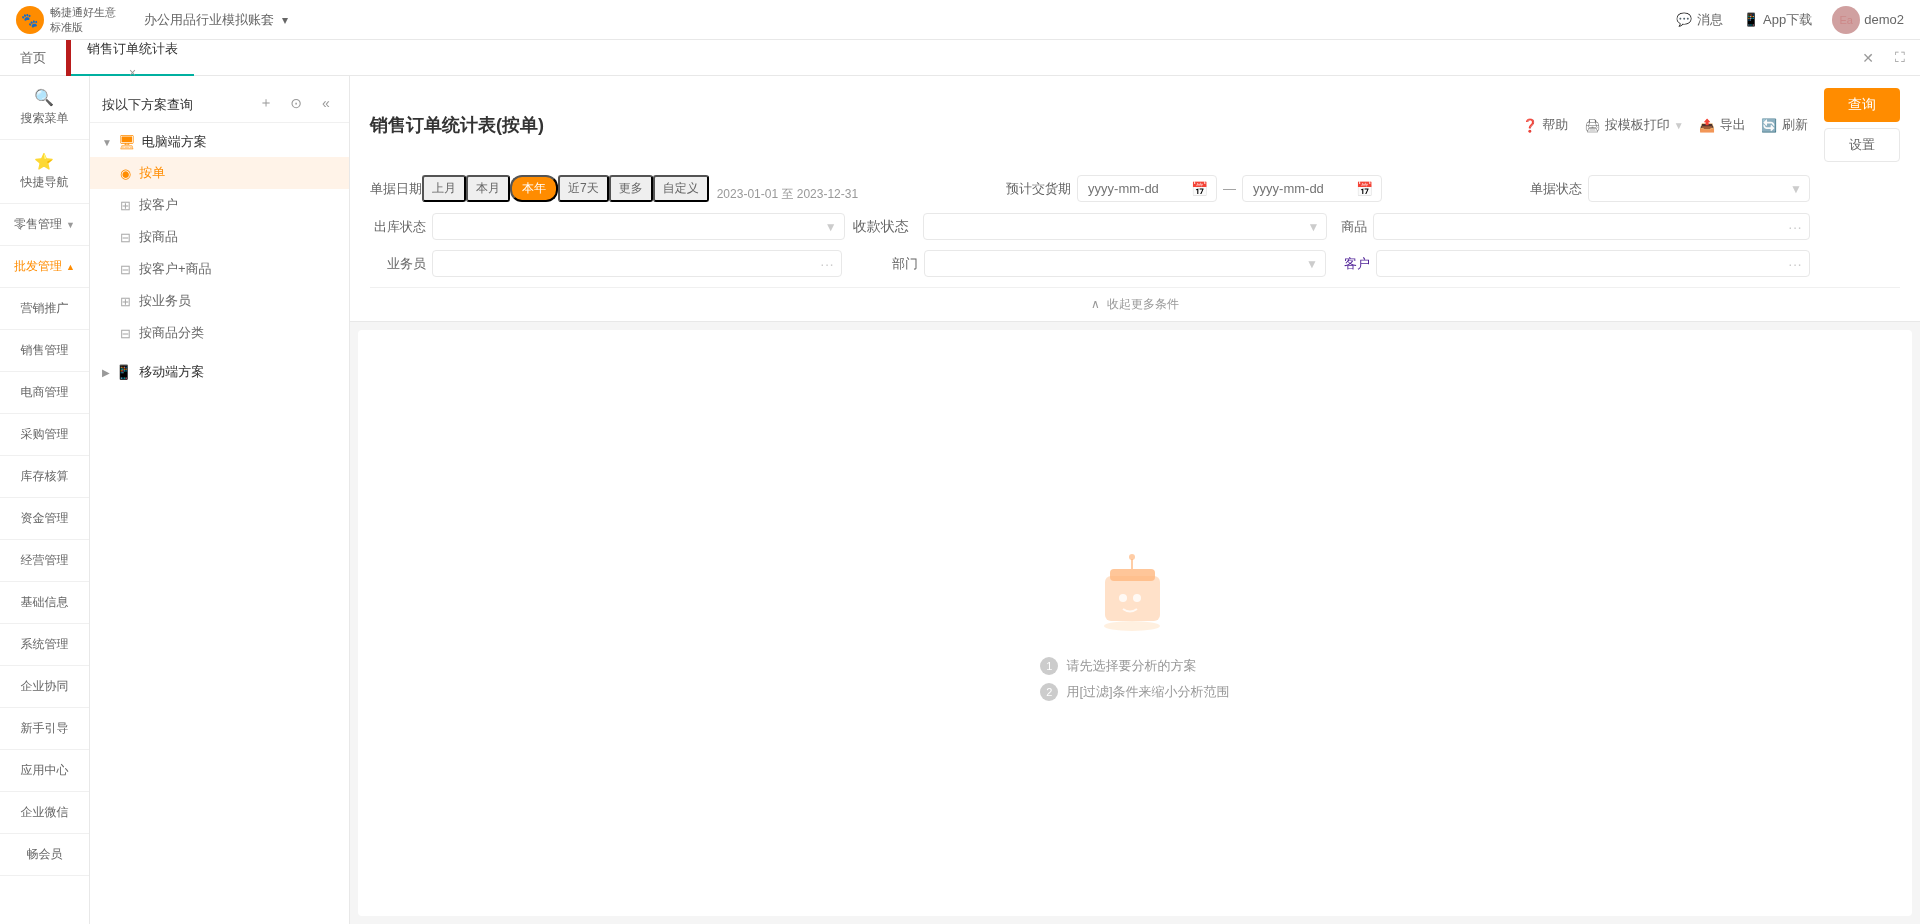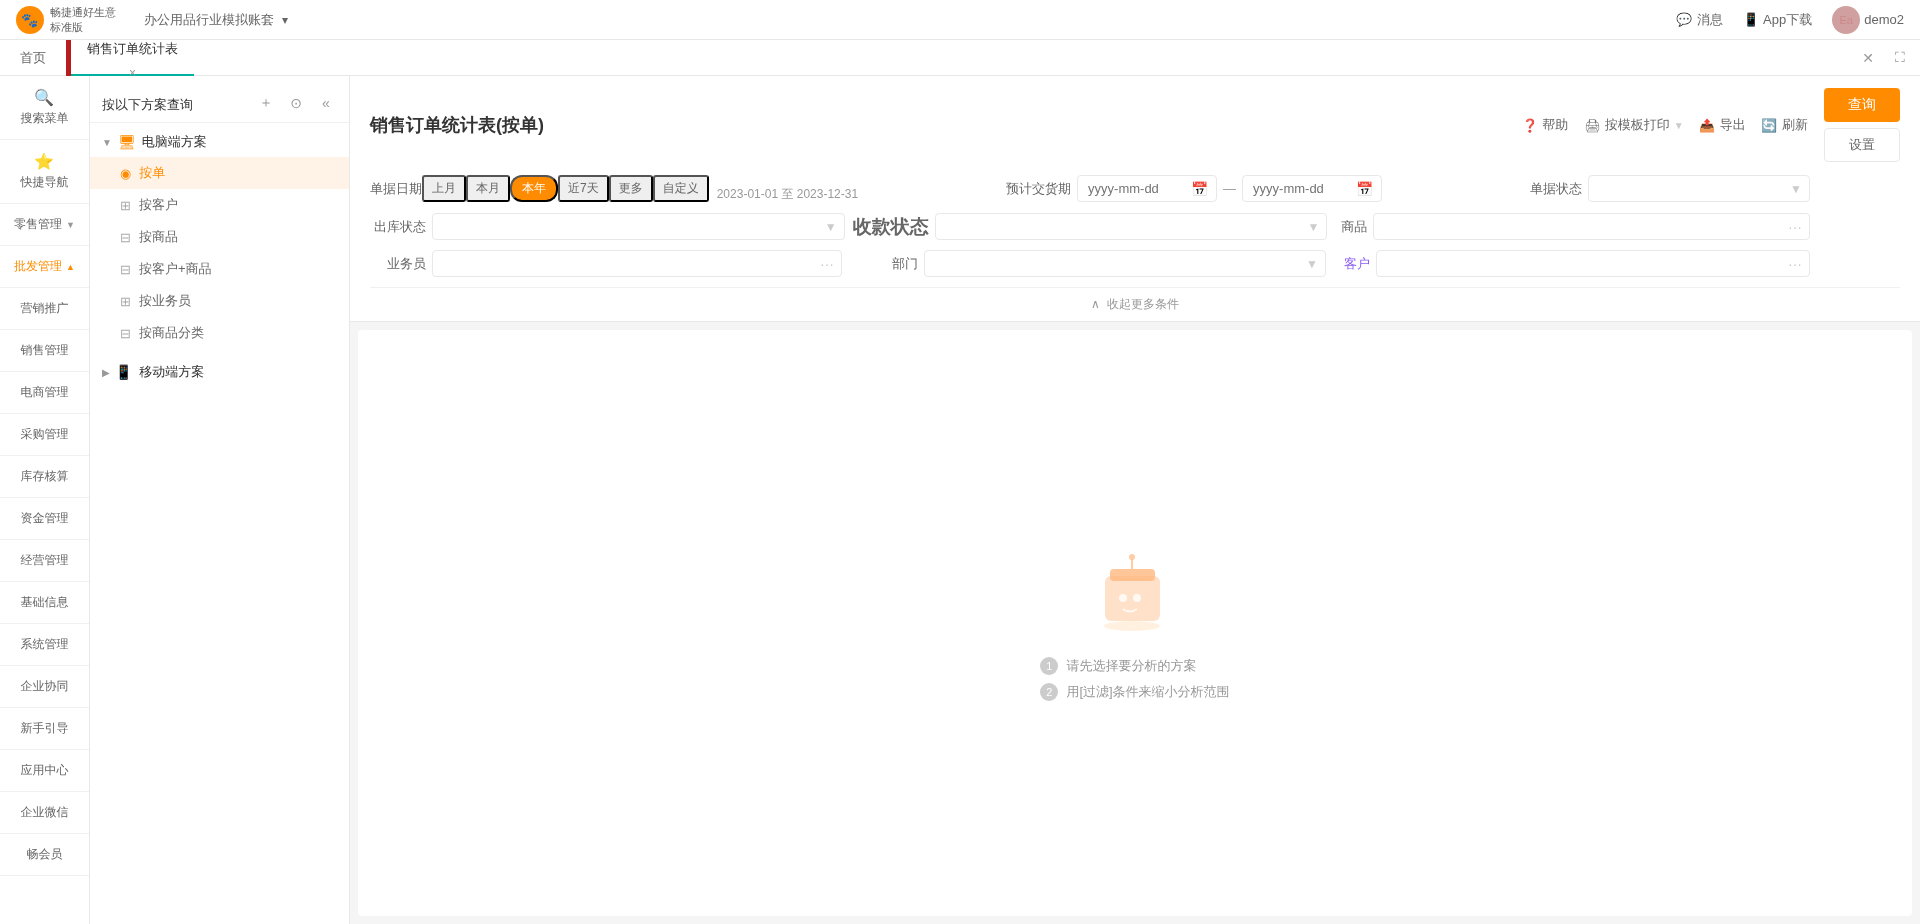--- a/index.html
+++ b/index.html
@@ -315,21 +315,21 @@
               <span style="font-size:13px;color:#666;white-space:nowrap;min-width:56px;text-align:right;">出库状态</span>
               <div style="position:relative;flex:1;">
                 <select class="filter-select-input" style="width:100%;border:1px solid #e8e8e8;border-radius:4px;padding:5px 28px 5px 10px;font-size:13px;color:#666;outline:none;background:#fff;appearance:none;">
                   <option value=""></option>
                 </select>
                 <span class="filter-chevron">▼</span>
               </div>
             </div>
 
             <div style="display:flex;align-items:center;gap:6px;flex:1;">
-              <span style="font-size:19px;color:#666;white-space:nowrap;min-width:64px;text-align:right;font-weight:bold;">收款状态</span>
+              <span style="font-size:14px;color:#666;white-space:nowrap;min-width:64px;">收款状态</span>
               <div style="position:relative;flex:1;">
                 <select class="filter-select-input" style="width:100%;border:1px solid #e8e8e8;border-radius:4px;padding:5px 28px 5px 10px;font-size:13px;color:#666;outline:none;background:#fff;appearance:none;">
                   <option value=""></option>
                 </select>
                 <span class="filter-chevron">▼</span>
               </div>
             </div>
 
             <div style="display:flex;align-items:center;gap:6px;flex:1;">
               <span style="font-size:13px;color:#666;white-space:nowrap;min-width:32px;text-align:right;">商品</span>
@@ -354,21 +354,21 @@
               <span style="font-size:13px;color:#666;white-space:nowrap;min-width:64px;text-align:right;">部门</span>
               <div style="position:relative;flex:1;">
                 <select class="filter-select-input" style="width:100%;border:1px solid #e8e8e8;border-radius:4px;padding:5px 28px 5px 10px;font-size:13px;color:#666;outline:none;background:#fff;appearance:none;">
                   <option value=""></option>
                 </select>
                 <span class="filter-chevron">▼</span>
               </div>
             </div>
 
             <div style="display:flex;align-items:center;gap:6px;flex:1;">
-              <span style="font-size:13px;color:#8b5cf6;white-space:nowrap;min-width:32px;text-align:right;">客户</span>
+              <span style="font-size:13px;color:#4c1d95;white-space:nowrap;min-width:32px;text-align:right;">客户</span>
               <div style="position:relative;flex:1;">
                 <input type="text" style="width: 100%; border: 1px solid rgb(232, 232, 232); border-radius: 4px; padding: 5px 30px 5px 10px; font-size: 13px; color: rgb(153, 153, 153); outline: none; background: rgb(255, 255, 255);" placeholder="">
                 <span style="position:absolute;right:8px;top:50%;transform:translateY(-50%);color:#ccc;cursor:pointer;font-size:14px;">···</span>
               </div>
             </div>
           </div>
         </div>
 
         <div class="collapse-bar">
           <span style="margin-right:4px;">∧</span>

